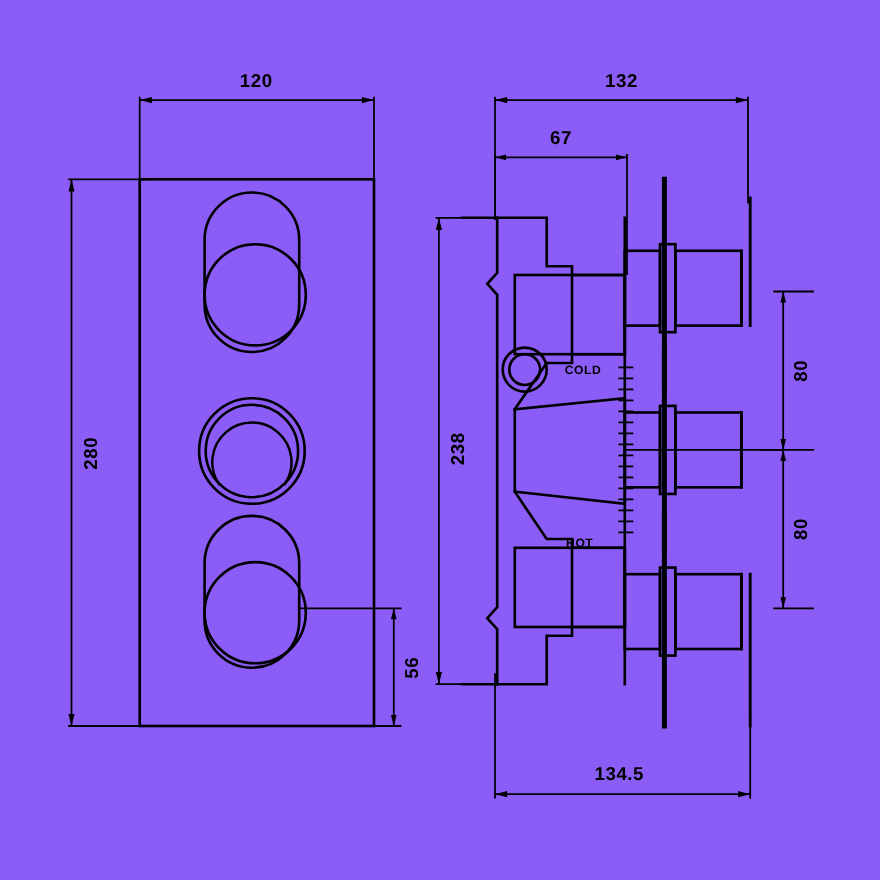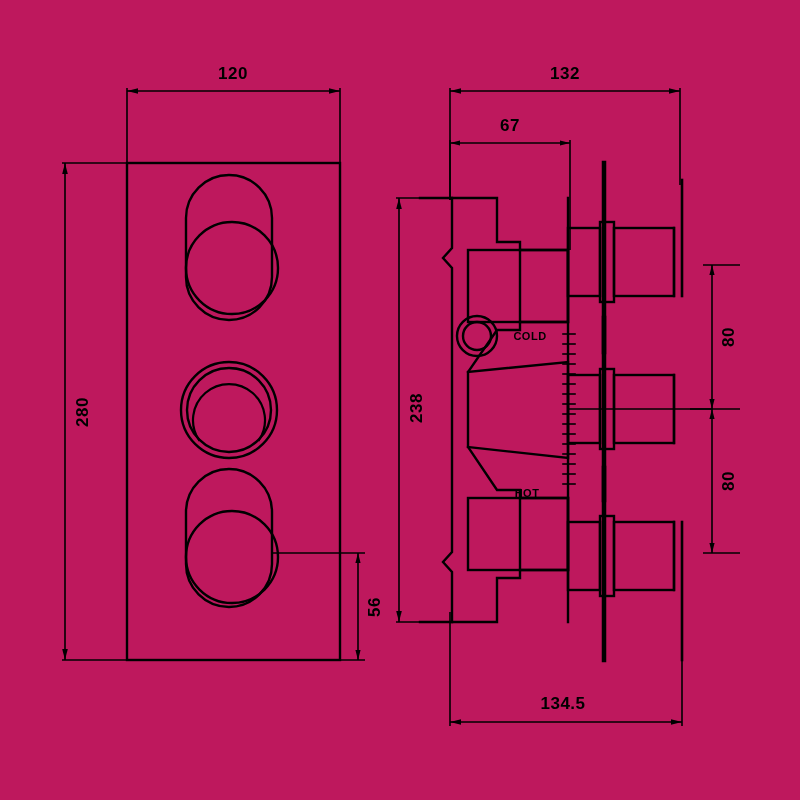--- a/index.html
+++ b/index.html
@@ -1,18 +1,18 @@
 <!DOCTYPE html>
 <html><head>
 <meta charset="utf-8">
 <style>
   html,body{margin:0;padding:0;background:#ffffff;}
   body{width:800px;height:800px;overflow:hidden;
        font-family:"Liberation Sans",sans-serif;color:#000;}
-  #stage{position:relative;width:800px;height:800px;background:#be185d;}
+  #stage{position:relative;width:800px;height:800px;background:#8b5cf6;}
   svg{display:block;}
   .dimtext{font-family:"Liberation Sans",sans-serif;font-size:17px;font-weight:700;
            fill:#000;letter-spacing:0.5px;}
   .partlabel{font-family:"Liberation Sans",sans-serif;font-size:11px;font-weight:700;
              fill:#000;letter-spacing:0.5px;}
 </style>
 </head>
 <body>
 
 <div id="stage">

